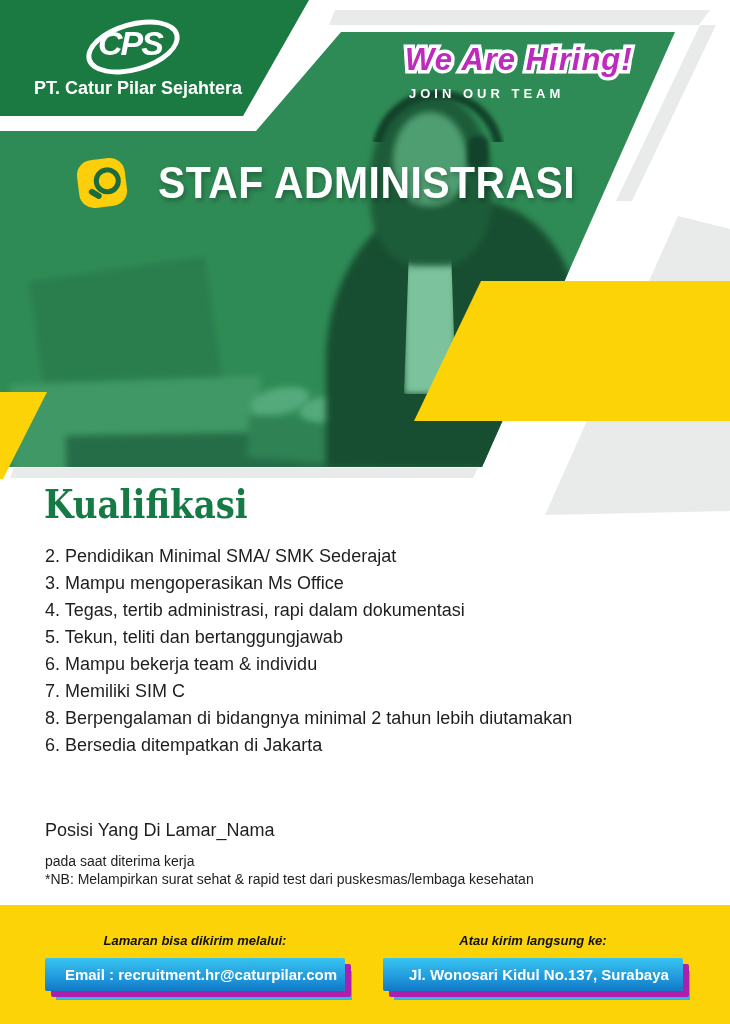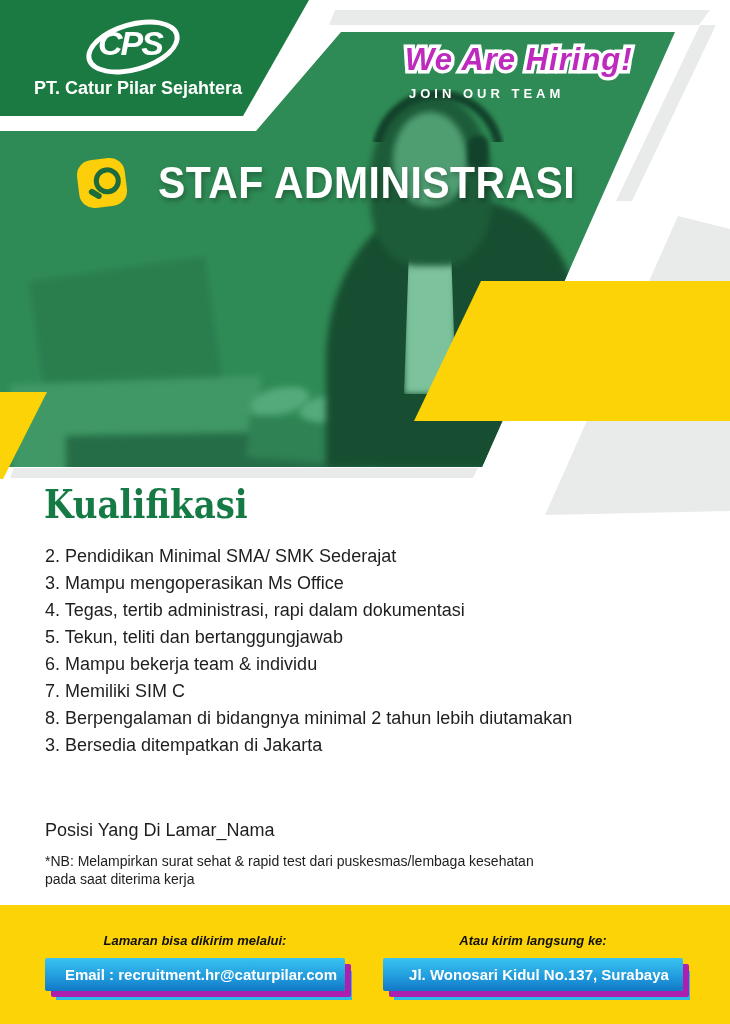--- a/index.html
+++ b/index.html
@@ -130,27 +130,27 @@
 
   <div class="qual-heading">Kualifikasi</div>
   <div class="qual-list">
     <div>2. Pendidikan Minimal SMA/ SMK Sederajat</div>
     <div>3. Mampu mengoperasikan Ms Office</div>
     <div>4. Tegas, tertib administrasi, rapi dalam dokumentasi</div>
     <div>5. Tekun, teliti dan bertanggungjawab</div>
     <div>6. Mampu bekerja team &amp; individu</div>
     <div>7. Memiliki SIM C</div>
     <div>8. Berpengalaman di bidangnya minimal 2 tahun lebih diutamakan</div>
-    <div>3. Bersedia ditempatkan di Jakarta</div>
+    <div>6. Bersedia ditempatkan di Jakarta</div>
   </div>
 
   <div class="app-line2">Posisi Yang Di Lamar_Nama</div>
   <div class="note">
+    <div>pada saat diterima kerja</div>
     <div>*NB: Melampirkan surat sehat &amp; rapid test dari puskesmas/lembaga kesehatan</div>
-    <div>pada saat diterima kerja</div>
   </div>
 
   <div class="footer">
     <div class="f-col f-col-left">
       <div class="f-label">Lamaran bisa dikirim melalui:</div>
       <div class="f-btn">Email : recruitment.hr@caturpilar.com</div>
     </div>
     <div class="f-col f-col-right">
       <div class="f-label">Atau kirim langsung ke:</div>
       <div class="f-btn">Jl. Wonosari Kidul No.137, Surabaya</div>

